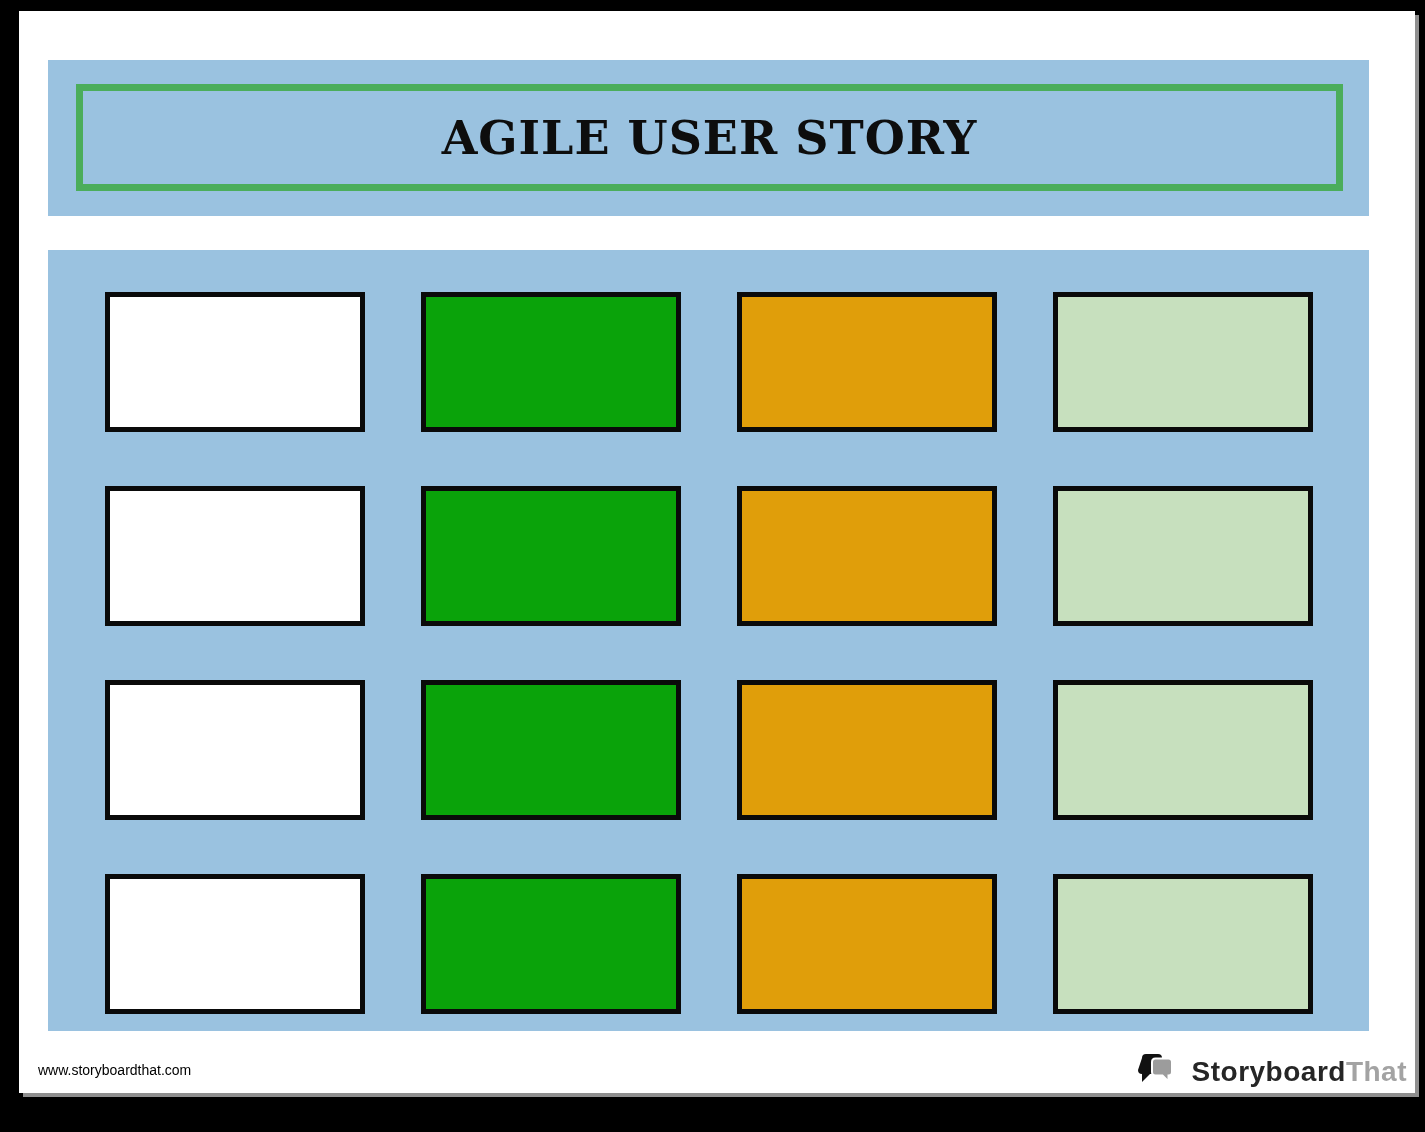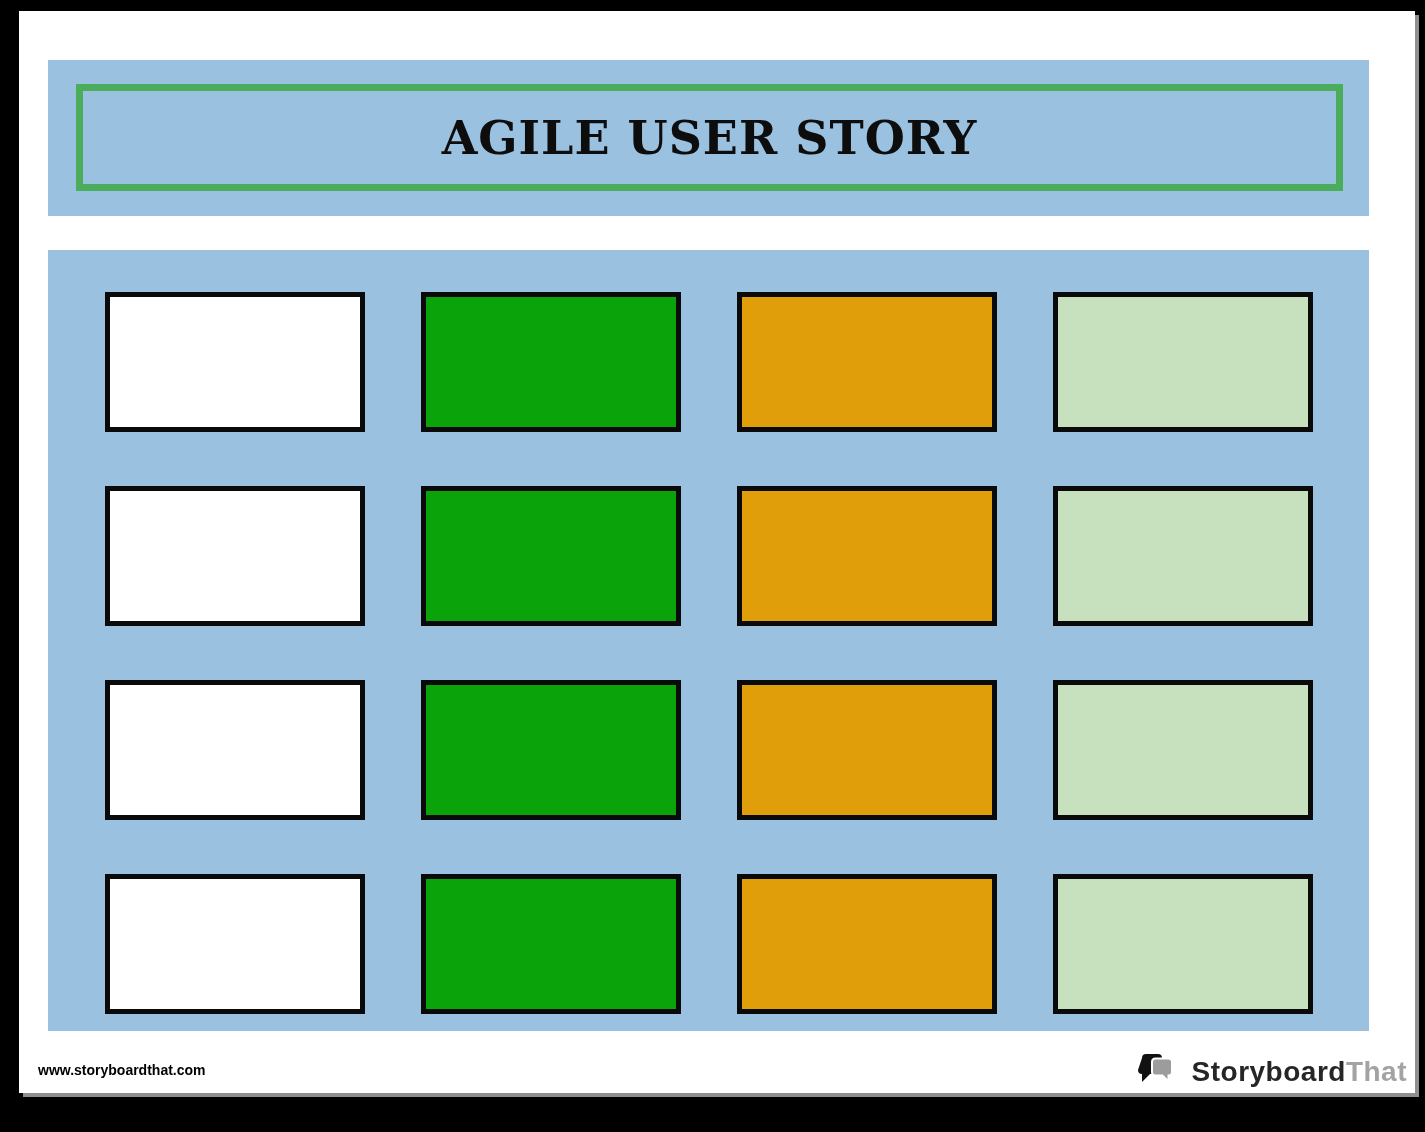--- a/index.html
+++ b/index.html
@@ -71,21 +71,21 @@
   }
   .cell {
     border: 5px solid var(--cell-border, #0A0A0A);
     box-sizing: border-box;
   }
   .footer-url {
     position: absolute;
     left: 19px;
     top: 1051px;
     font-size: 14px;
-    font-weight: 700;
+    font-weight: 400;
     color: #000000;
     letter-spacing: 0px;
   }
   .logo {
     position: absolute;
     right: 8px;
     top: 1039px;
     height: 44px;
     display: flex;
     align-items: center;

